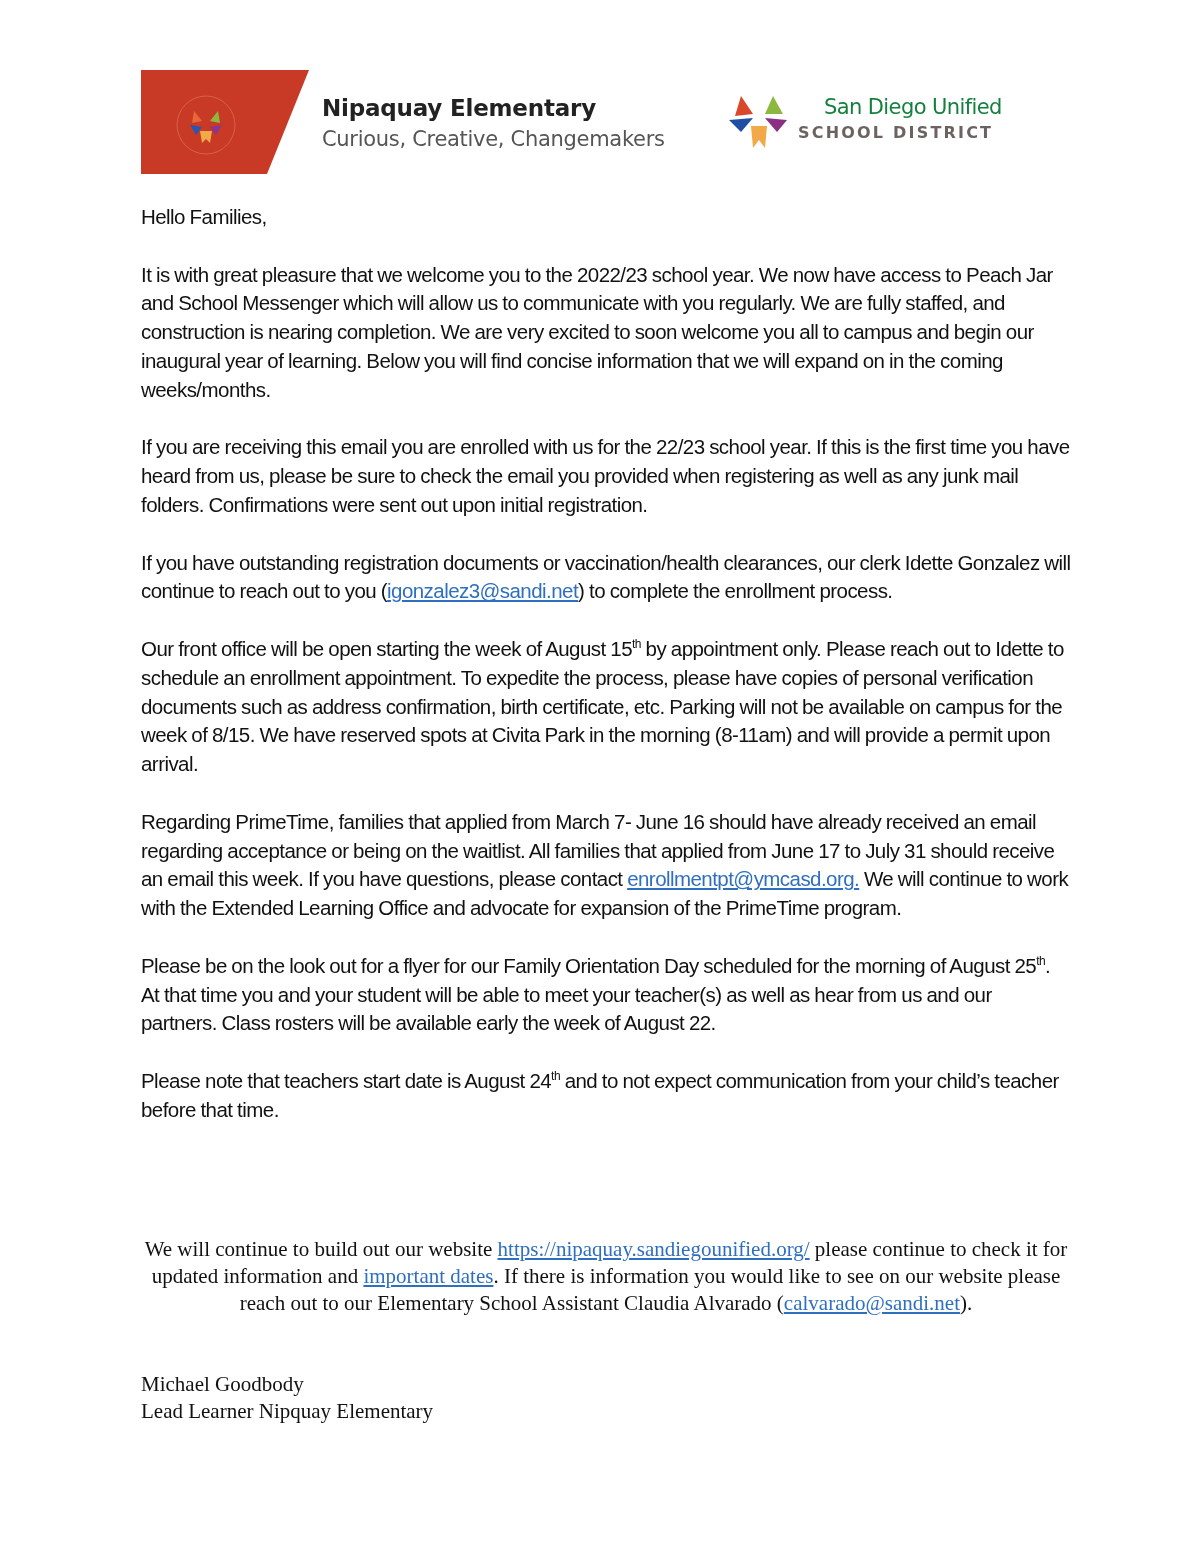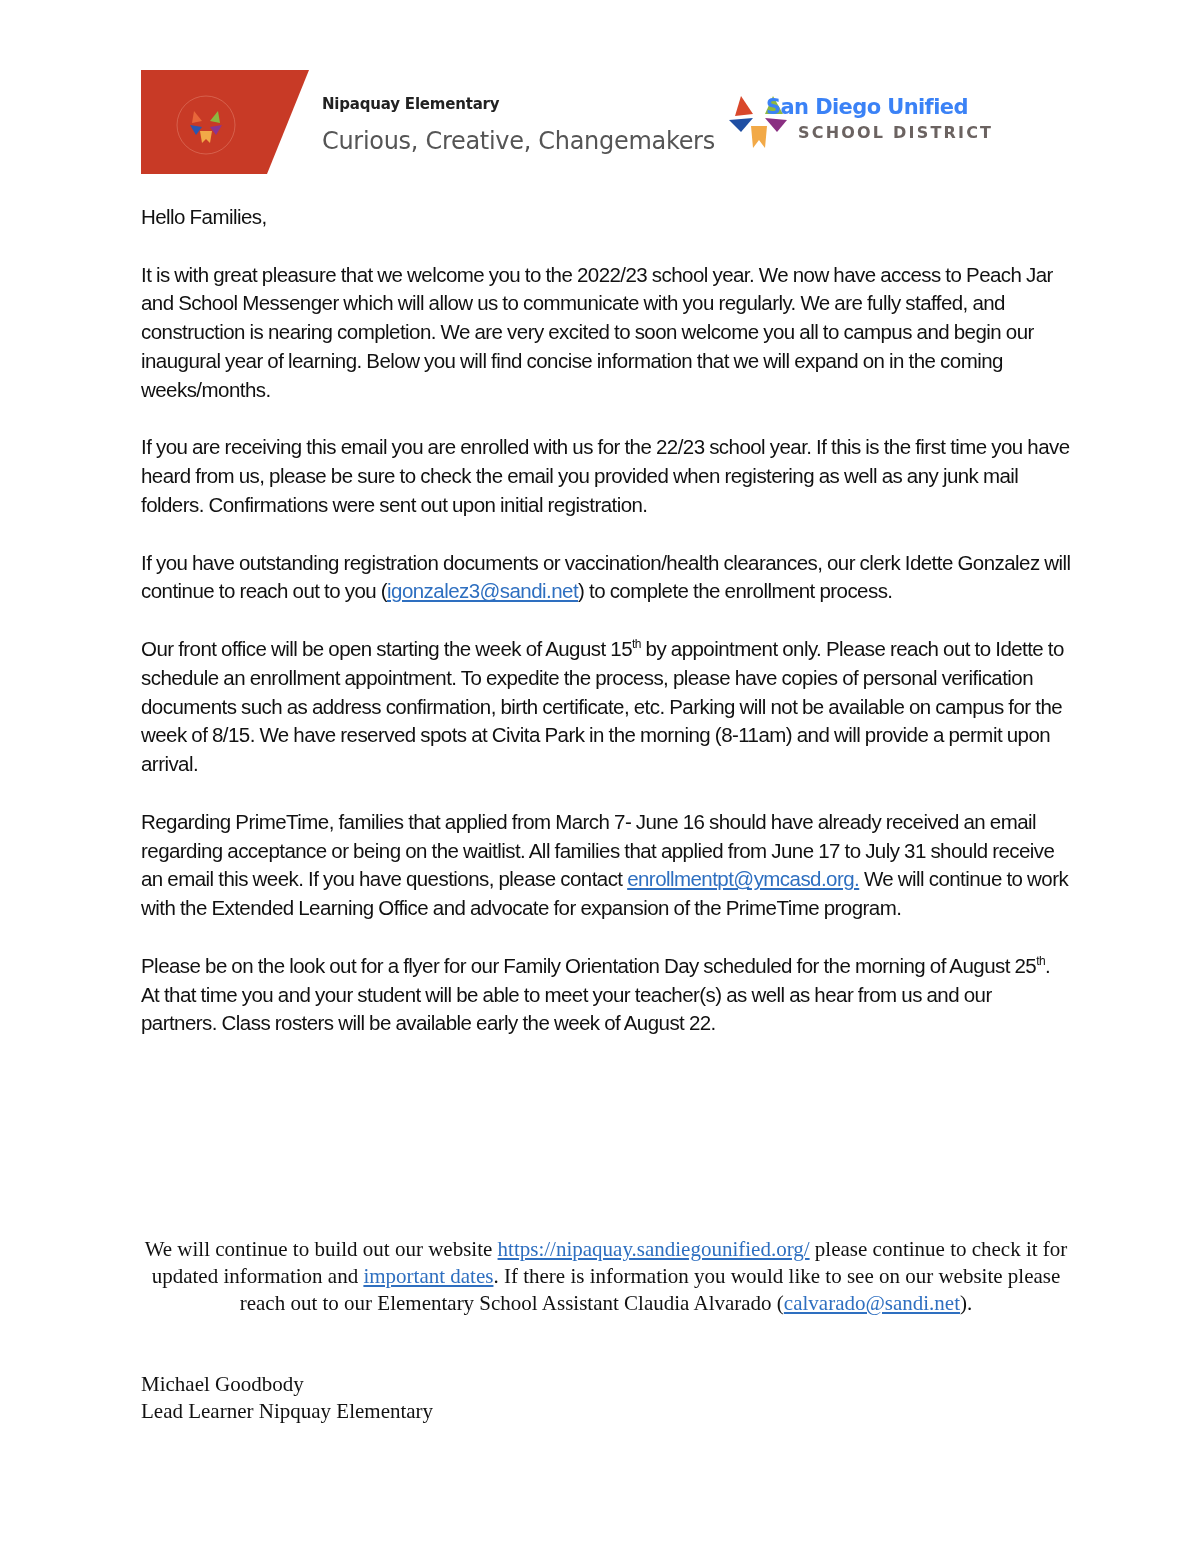--- a/index.html
+++ b/index.html
@@ -2,25 +2,25 @@
 <html><head>
   <meta charset="utf-8">
   <style>
     html, body { margin: 0; padding: 0; background: #ffffff; }
     body { width: 1200px; height: 1553px; position: relative; overflow: hidden; }
     .page { position: absolute; left: 0; top: 0; width: 1200px; height: 1553px; background: #fff; }
 
     
     .banner { position: absolute; left: 141px; top: 70px; width: 168px; height: 104px; }
     .banner svg { display: block; }
-    .school-name { position: absolute; left: 322px; top: 95px; font-family: "DejaVu Sans", sans-serif; font-weight: bold; font-size: 15px; color: #222; letter-spacing: -0.2px; }
-    .school-tagline { position: absolute; left: 322px; top: 127px; font-family: "DejaVu Sans", sans-serif; font-size: 24px; color: #555; letter-spacing: -0.3px; }
+    .school-name { position: absolute; left: 322px; top: 95px; font-family: "DejaVu Sans", sans-serif; font-weight: bold; font-size: 23px; color: #222; letter-spacing: -0.2px; }
+    .school-tagline { position: absolute; left: 322px; top: 127px; font-family: "DejaVu Sans", sans-serif; font-size: 21px; color: #555; letter-spacing: -0.3px; }
 
     .district-logo { position: absolute; left: 729px; top: 92px; width: 60px; height: 58px; }
-    .district-name { position: absolute; left: 766px; top: 95px; font-family: "DejaVu Sans", sans-serif; font-weight: bold; font-size: 21px; color: #3b82f6; letter-spacing: -0.6px; }
+    .district-name { position: absolute; left: 824px; top: 95px; font-family: "DejaVu Sans", sans-serif; font-weight: normal; font-size: 21px; color: #15803d; letter-spacing: -0.6px; }
     .district-sub { position: absolute; left: 798px; top: 123px; font-family: "DejaVu Sans", sans-serif; font-weight: bold; font-size: 16px; color: #6b6361; letter-spacing: 2.2px; }
 
     
     .body { position: absolute; left: 141px; top: 203px; width: 930px; font-family: "Liberation Sans Narrow", "Liberation Sans", sans-serif; font-size: 20.5px; line-height: 28.8px; color: #111; }
     .p { margin: 0 0 28.8px 0; letter-spacing: -0.55px; word-spacing: -0.5px; }
     .p sup { font-size: 12px; line-height: 0; vertical-align: super; text-align: center; }
     a, .link { color: #2e6fc0; text-decoration: underline; }
 
     .serif { position: absolute; left: 141px; width: 930px; font-family: "Liberation Serif", serif; font-size: 21px; line-height: 27px; color: #111; }
     .serif p { margin: 0; }
@@ -67,20 +67,23 @@
     </p>
     <p class="p">
       <span>Our front office will be open starting the week of August 15</span><sup>th</sup><span> by appointment only. Please reach out to Idette to schedule an enrollment appointment. To expedite the process, please have copies of personal verification documents such as address confirmation, birth certificate, etc. Parking will not be available on campus for the week of 8/15. We have reserved spots at Civita Park in the morning (8-11am) and will provide a permit upon arrival.</span>
     </p>
     <p class="p">
       <span>Regarding PrimeTime, families that applied from March 7- June 16 should have already received an email regarding acceptance or being on the waitlist.  All families that applied from June 17 to July 31 should receive an email this week. If you have questions, please contact </span><a class="link">enrollmentpt@ymcasd.org.</a><span> We will continue to work with the Extended Learning Office and advocate for expansion of the PrimeTime program.</span>
     </p>
     <p class="p">
       <span>Please be on the look out for a flyer for our Family Orientation Day scheduled for the morning of August 25</span><sup>th</sup><span>. At that time you and your student will be able to meet your teacher(s) as well as hear from us and our partners. Class rosters will be available early the week of August 22.</span>
     </p>
+    <p class="p">
+      <span>Please note that teachers start date is August 24</span><sup>th</sup><span> and to not expect communication from your child’s teacher before that time.</span>
+    </p>
   </div>
 
   <div class="serif website">
     <p>
       <span>We will continue to build out our website </span><a class="link">https://nipaquay.sandiegounified.org/</a><span> please continue to check it for updated information and </span><a class="link">important dates</a><span>. If there is information you would like to see on our website please reach out to our Elementary School Assistant Claudia Alvarado (</span><a class="link">calvarado@sandi.net</a><span>).</span>
     </p>
   </div>
 
   <div class="serif signoff">
     <p>Michael Goodbody</p>

